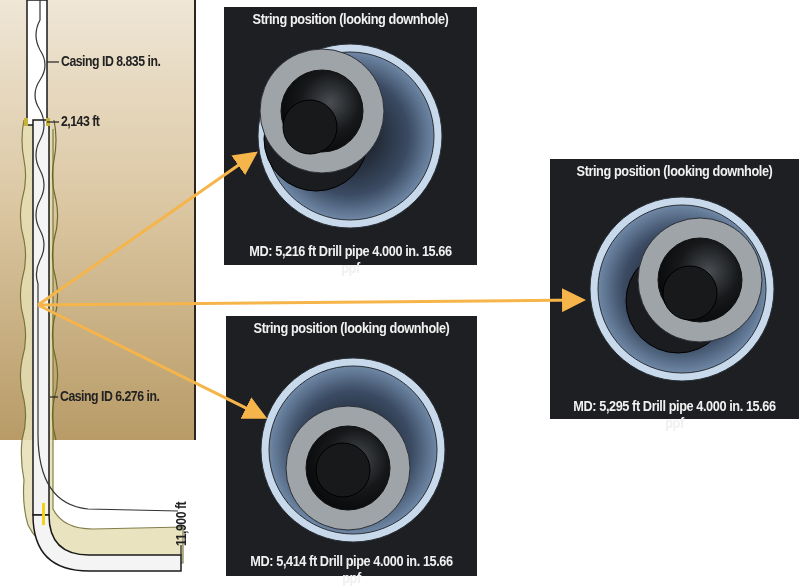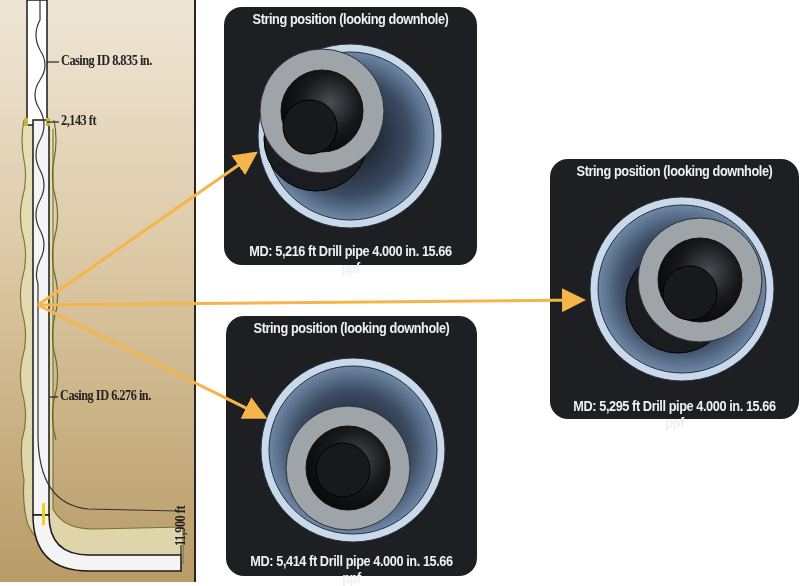--- a/index.html
+++ b/index.html
@@ -1,22 +1,22 @@
 <!DOCTYPE html>
 <html><head>
   <meta charset="utf-8">
   <style>
     html, body { margin: 0; padding: 0; }
     body { width: 800px; height: 586px; background: #ffffff; position: relative; overflow: hidden; font-family: "Liberation Sans", sans-serif; }
-    .wellbore-panel { position: absolute; left: 0; top: 0; width: 196px; height: 582px;
+    .wellbore-panel { position: absolute; left: 0; top: 0; width: 196px; height: 440px;
       background: linear-gradient(180deg, #efe6d6 0%, #dcc8a4 45%, #b89b67 100%);
-      border-right: 2px solid #2a2520; box-sizing: border-box; font-family: Liberation Serif, serif; }
+      border-right: 2px solid #2a2520; box-sizing: border-box; }
     .label { position: absolute; font-size: 15px; font-weight: bold; color: #222; white-space: nowrap; letter-spacing: -0.6px; transform: scaleX(0.82); transform-origin: left center; }
     .vlabel { position: absolute; font-size: 15px; font-weight: bold; color: #222; white-space: nowrap; letter-spacing: -0.6px; transform: rotate(-90deg) scaleX(0.82); transform-origin: left top; }
-    .panel { position: absolute; background: #1d1f22; box-sizing: border-box; border-radius: 18px; }
+    .panel { position: absolute; background: #1d1f22; box-sizing: border-box; }
     .panel-title { position: absolute; left: 0; right: 0; text-align: center; color: #f0f0f0; font-size: 15px; font-weight: bold; letter-spacing: -0.5px; transform: scaleX(0.85); }
     .panel-caption { position: absolute; left: 0; right: 0; text-align: center; color: #f0f0f0; font-size: 15px; font-weight: bold; letter-spacing: -0.5px; transform: scaleX(0.85); }
     .overlay { position: absolute; left: 0; top: 0; width: 800px; height: 586px; pointer-events: none; }
   </style>
 </head>
 <body>
 
 <div class="wellbore-panel">
   <svg width="196" height="586" style="position:absolute;left:0;top:0;">
 

